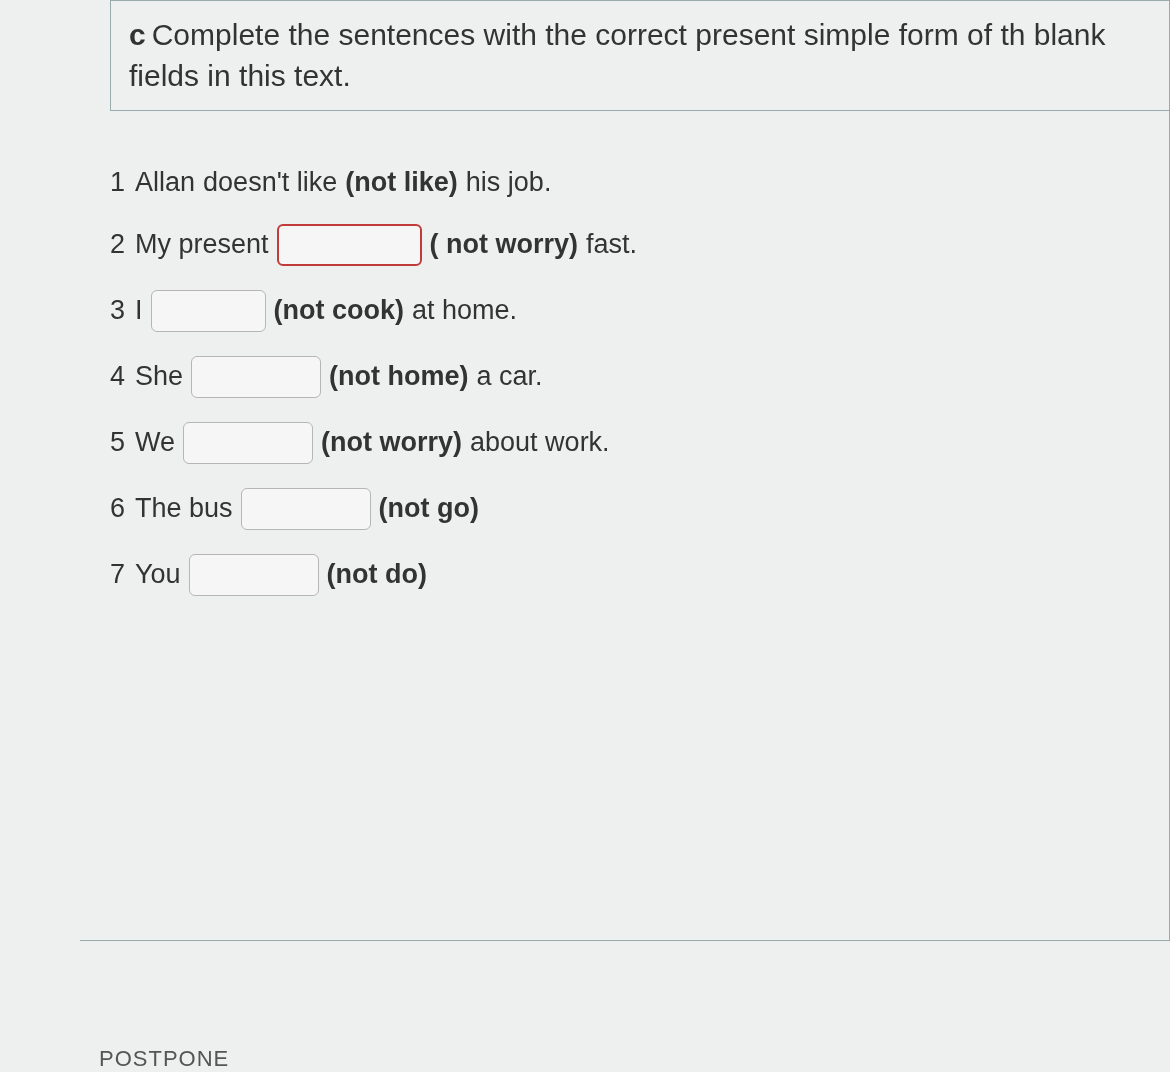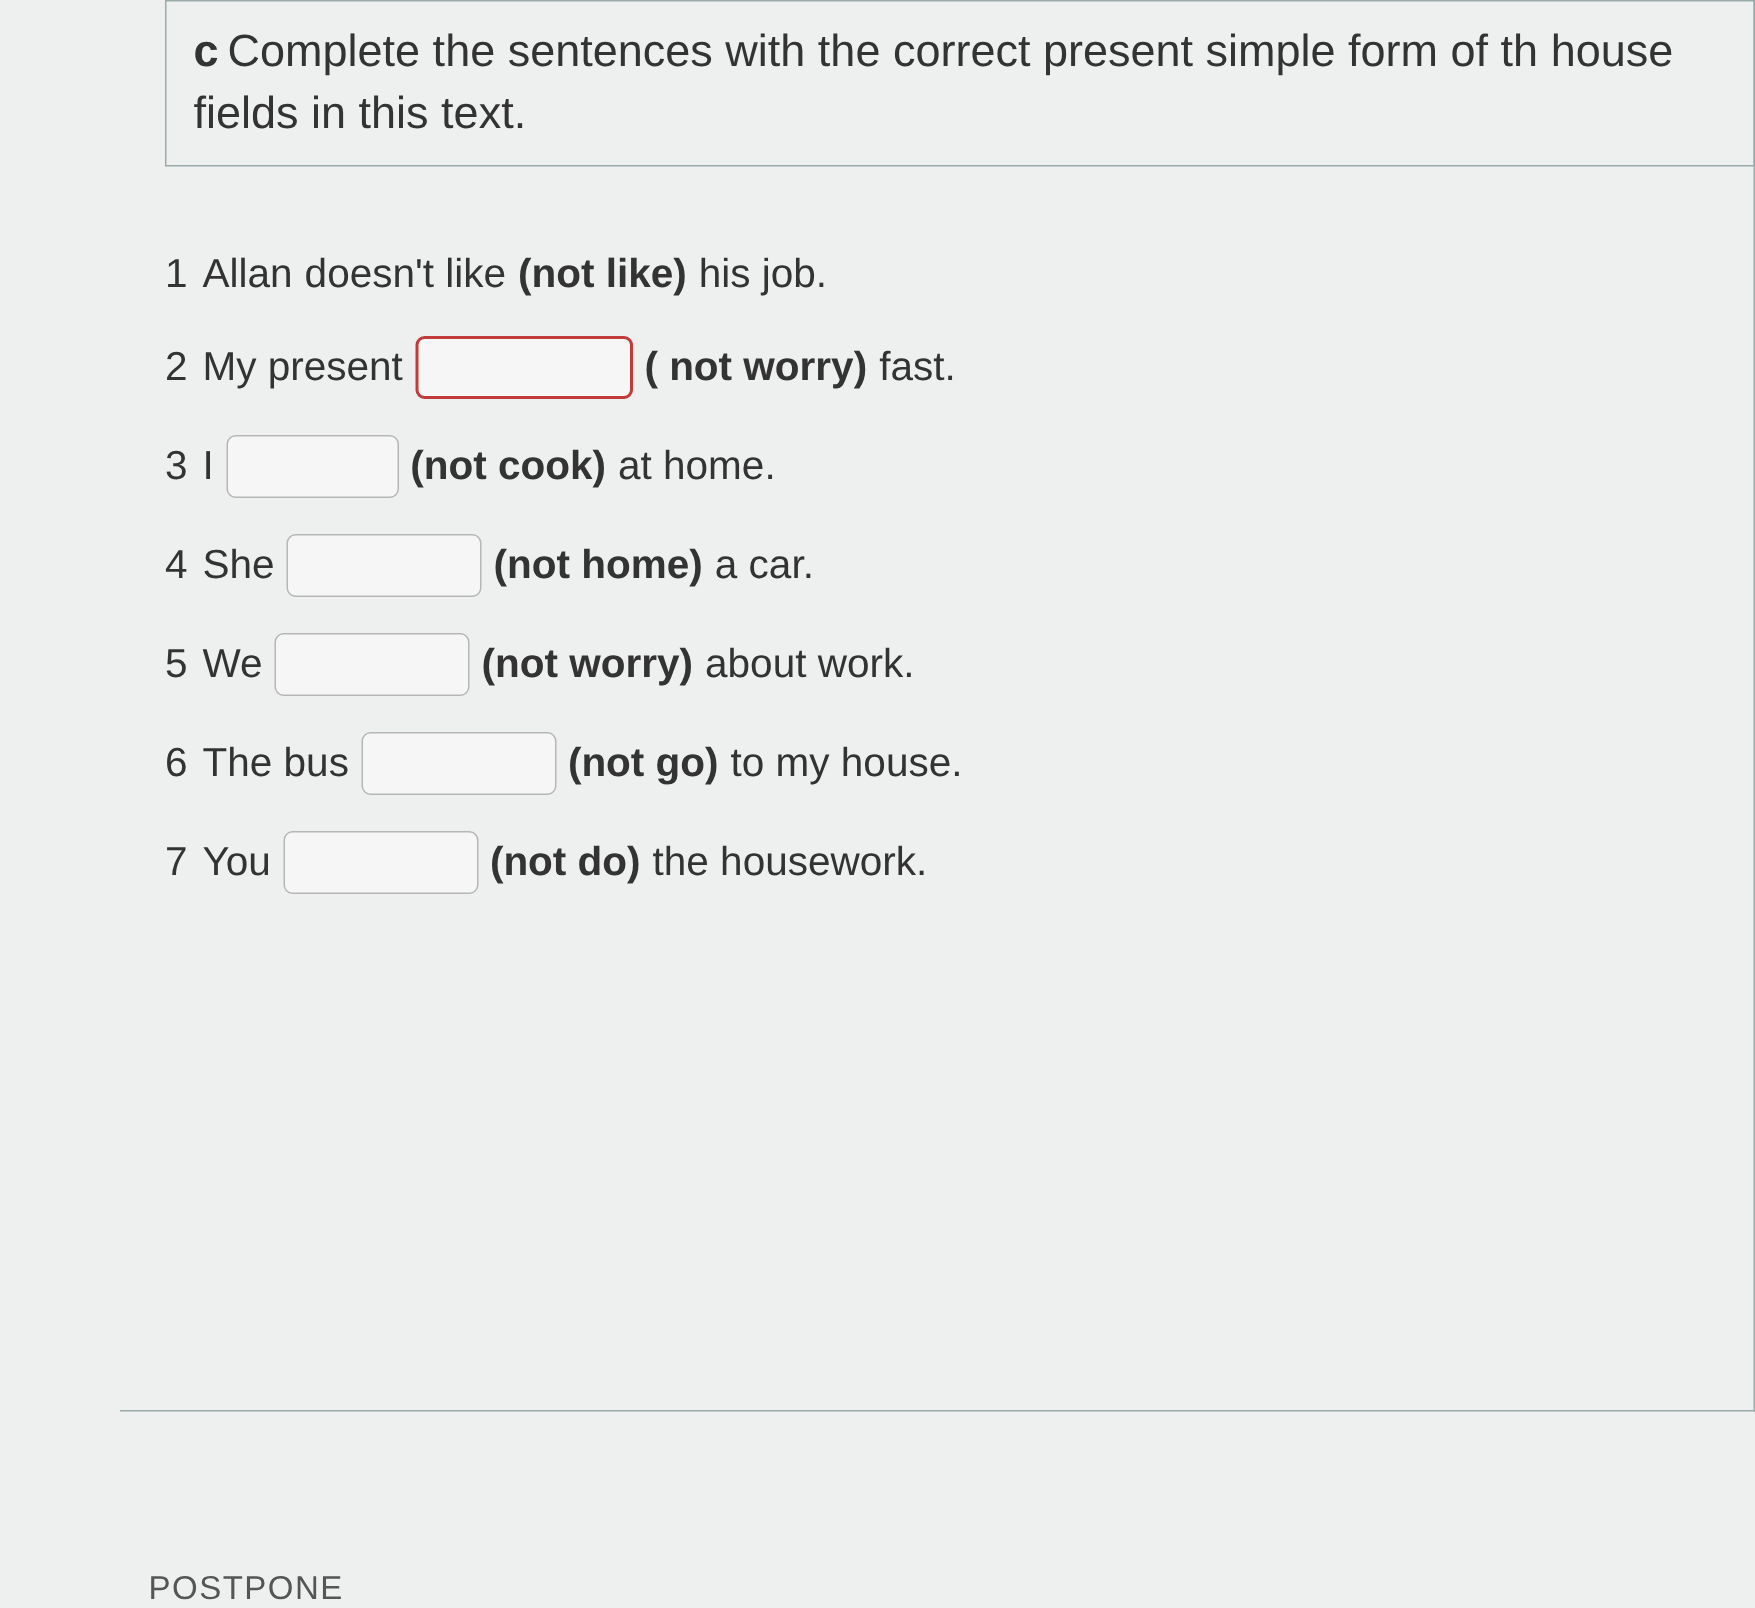--- a/index.html
+++ b/index.html
@@ -90,21 +90,21 @@
     padding: 6px 4px;
   }
 </style>
 </head>
 <body>
 
 <div class="page">
   <div class="outer-frame"></div>
 
   <div class="instruction-box">
-    <span class="label">c</span><span>Complete the sentences with the correct present simple form of th house fields in this text.</span>
+    <span class="label">c</span><span>Complete the sentences with the correct present simple form of th blank fields in this text.</span>
   </div>
 
   <div class="sentences">
 
     
     <div class="sentence-row">
       <span class="num">1</span>
       <span>Allan</span>
       <span class="italic">doesn't like</span>
       <span class="hint">(not like)</span>
@@ -146,28 +146,26 @@
       <span class="hint">(not worry)</span>
       <span>about work.</span>
     </div>
 
     
     <div class="sentence-row">
       <span class="num">6</span>
       <span>The bus</span>
       <input class="blank w-md" style="">
       <span class="hint">(not go)</span>
-      <span>to my house.</span>
     </div>
 
     
     <div class="sentence-row">
       <span class="num">7</span>
       <span>You</span>
       <input class="blank w-md" style="">
       <span class="hint">(not do)</span>
-      <span>the housework.</span>
     </div>
 
     <button class="postpone">POSTPONE</button>
 
   </div>
 </div>
 
 </body></html>

